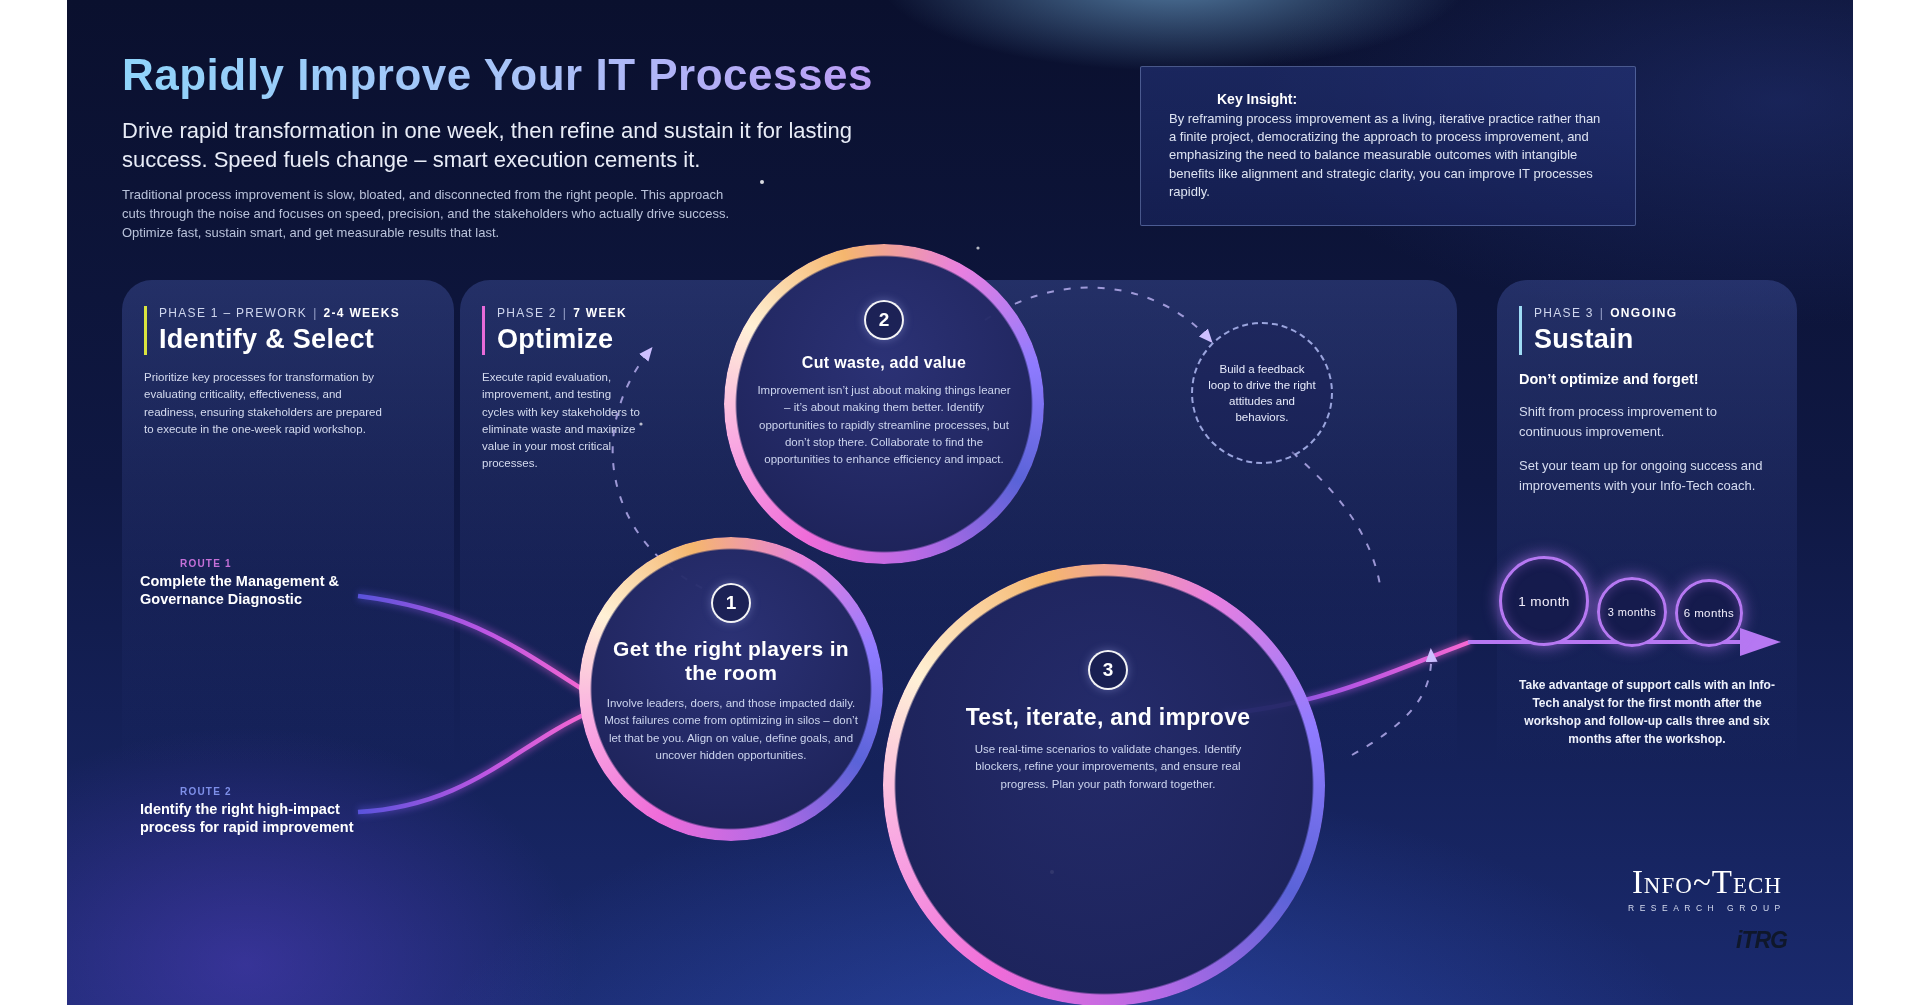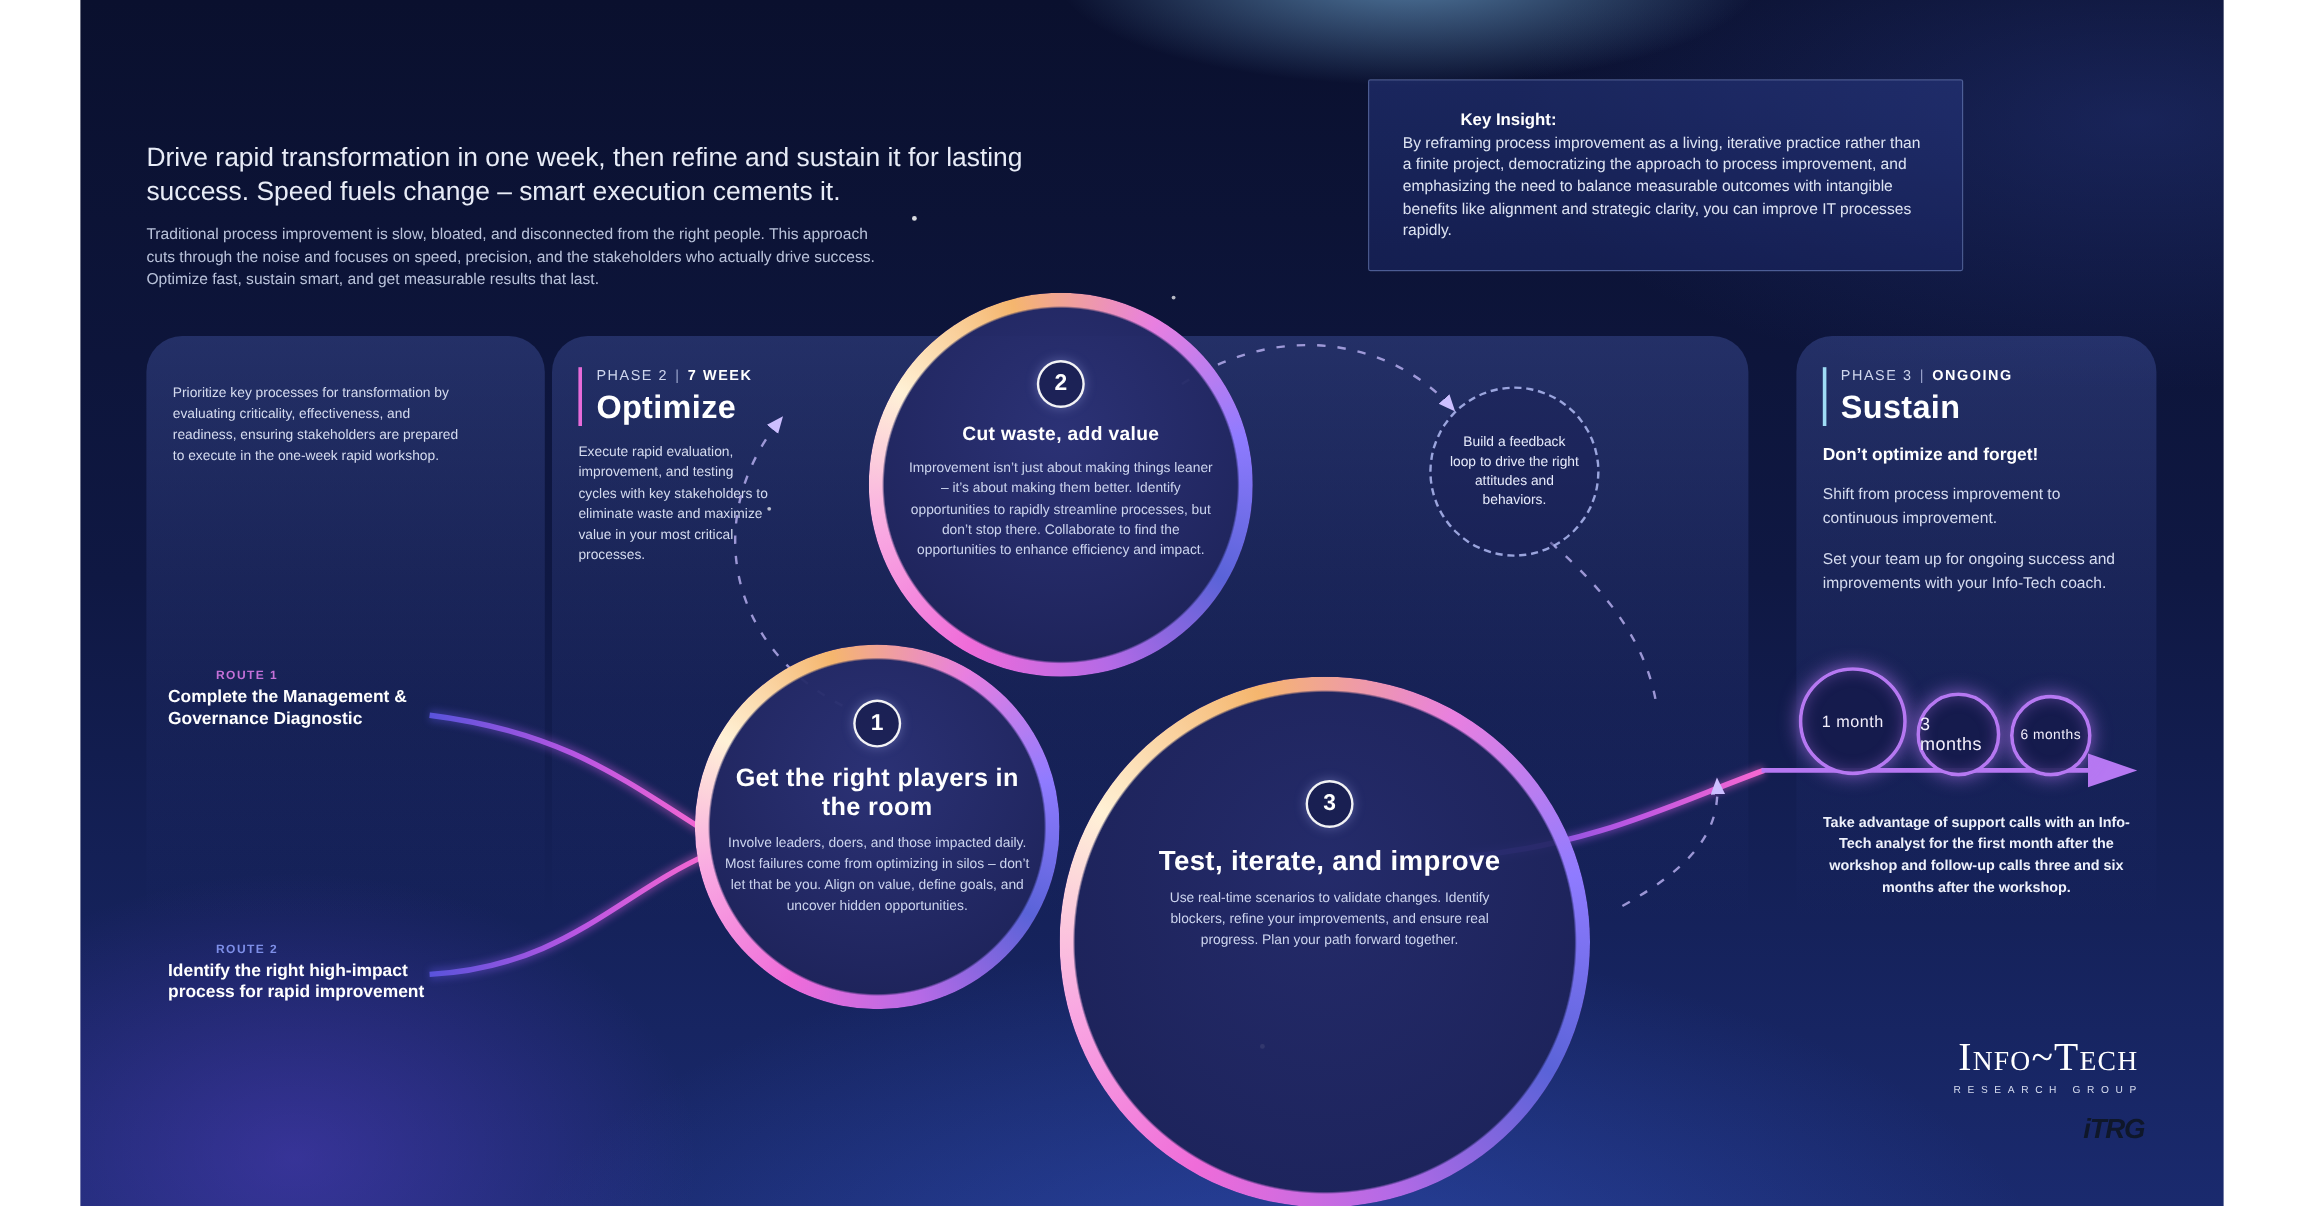--- a/index.html
+++ b/index.html
@@ -115,21 +115,21 @@
   .feedback-circle p { width:108px; font-size:11.5px; line-height:1.4; color:#e6eafb; font-weight:500; }
 
   
   .milestone {
     position:absolute; z-index:6; border:3px solid #b678f2; border-radius:50%;
     background:rgba(22,27,76,.92);
     box-shadow:0 0 16px rgba(182,120,242,.70), inset 0 0 12px rgba(182,120,242,.35);
     display:flex; align-items:center; justify-content:center; color:#f2eefc; letter-spacing:.4px;
   }
   #m1 { left:1499px; top:556px; width:90px; height:90px; font-size:13.5px; }
-  #m2 { left:1597px; top:577px; width:70px; height:70px; font-size:15px; }
+  #m2 { left:1597px; top:577px; width:70px; height:70px; font-size:11px; }
   #m3 { left:1675px; top:579px; width:68px; height:68px; font-size:11.5px; }
   .timeline-note {
     position:absolute; left:1508px; top:676px; width:278px; z-index:6;
     font-size:12px; font-weight:600; line-height:1.5; color:#eef1fb; text-align:center;
   }
 
   
   .brand { position:absolute; left:1628px; top:866px; z-index:6; text-align:center; }
   .brand-main { font-family:"Liberation Serif", serif; font-variant:small-caps; font-size:33px; color:#ffffff; letter-spacing:1px; line-height:1; }
   .brand-sub { margin-top:4px; font-size:8.5px; letter-spacing:5.5px; color:#d5dbef; }
@@ -170,30 +170,37 @@
     <path d="M 985,320 C 1072,264 1163,287 1210,340" fill="none" stroke="rgba(200,190,255,.75)" stroke-width="2" stroke-dasharray="7 10" marker-end="url(#arrow)"></path>
     <path d="M 1292,452 C 1345,498 1372,540 1380,585" fill="none" stroke="rgba(200,190,255,.75)" stroke-width="2" stroke-dasharray="7 10"></path>
     <path d="M 1352,755 C 1418,718 1433,688 1431,652" fill="none" stroke="rgba(200,190,255,.75)" stroke-width="2" stroke-dasharray="7 10" marker-end="url(#arrow)"></path>
 
     <circle cx="762" cy="182" r="2" fill="#fff" opacity=".85"></circle>
     <circle cx="978" cy="248" r="1.6" fill="#fff" opacity=".7"></circle>
     <circle cx="641" cy="424" r="1.6" fill="#fff" opacity=".7"></circle>
     <circle cx="1052" cy="872" r="2" fill="#fff" opacity=".8"></circle>
   </svg>
 
+  <h1 class="main-title">Rapidly Improve Your IT Processes</h1>
   <p class="subtitle">Drive rapid transformation in one week, then refine and sustain it for lasting success. Speed fuels change – smart execution cements it.</p>
   <p class="intro">Traditional process improvement is slow, bloated, and disconnected from the right people. This approach cuts through the noise and focuses on speed, precision, and the stakeholders who actually drive success. Optimize fast, sustain smart, and get measurable results that last.</p>
 
   <aside class="key-insight">
     <div class="ki-label">Key Insight:</div>
     <div class="ki-text">By reframing process improvement as a living, iterative practice rather than a finite project, democratizing the approach to process improvement, and emphasizing the need to balance measurable outcomes with intangible benefits like alignment and strategic clarity, you can improve IT processes rapidly.</div>
   </aside>
 
   <section class="panel" id="panel1">
     <div class="panel-inner">
+      <div class="phase-head accent-lime">
+        <div class="eyebrow">
+          <span>PHASE 1 – PREWORK</span><span class="sep">|</span><b>2-4 WEEKS</b>
+        </div>
+        <h2 class="phase-title">Identify &amp; Select</h2>
+      </div>
       <p class="phase-body">Prioritize key processes for transformation by evaluating criticality, effectiveness, and readiness, ensuring stakeholders are prepared to execute in the one-week rapid workshop.</p>
     </div>
   </section>
 
   <section class="panel" id="panel2">
     <div class="panel-inner">
       <div class="phase-head accent-pink">
         <div class="eyebrow">
           <span>PHASE 2</span><span class="sep">|</span><b>7 WEEK</b>
         </div>

